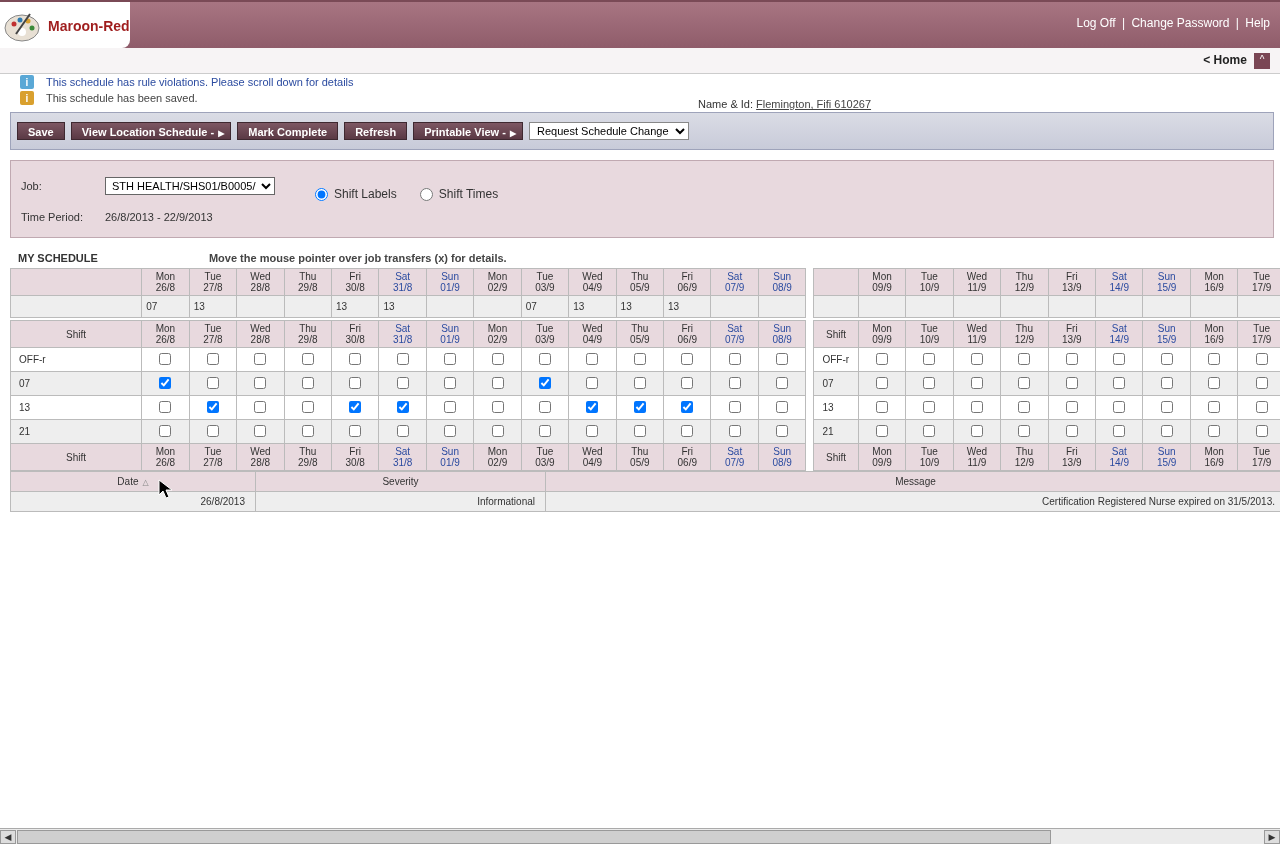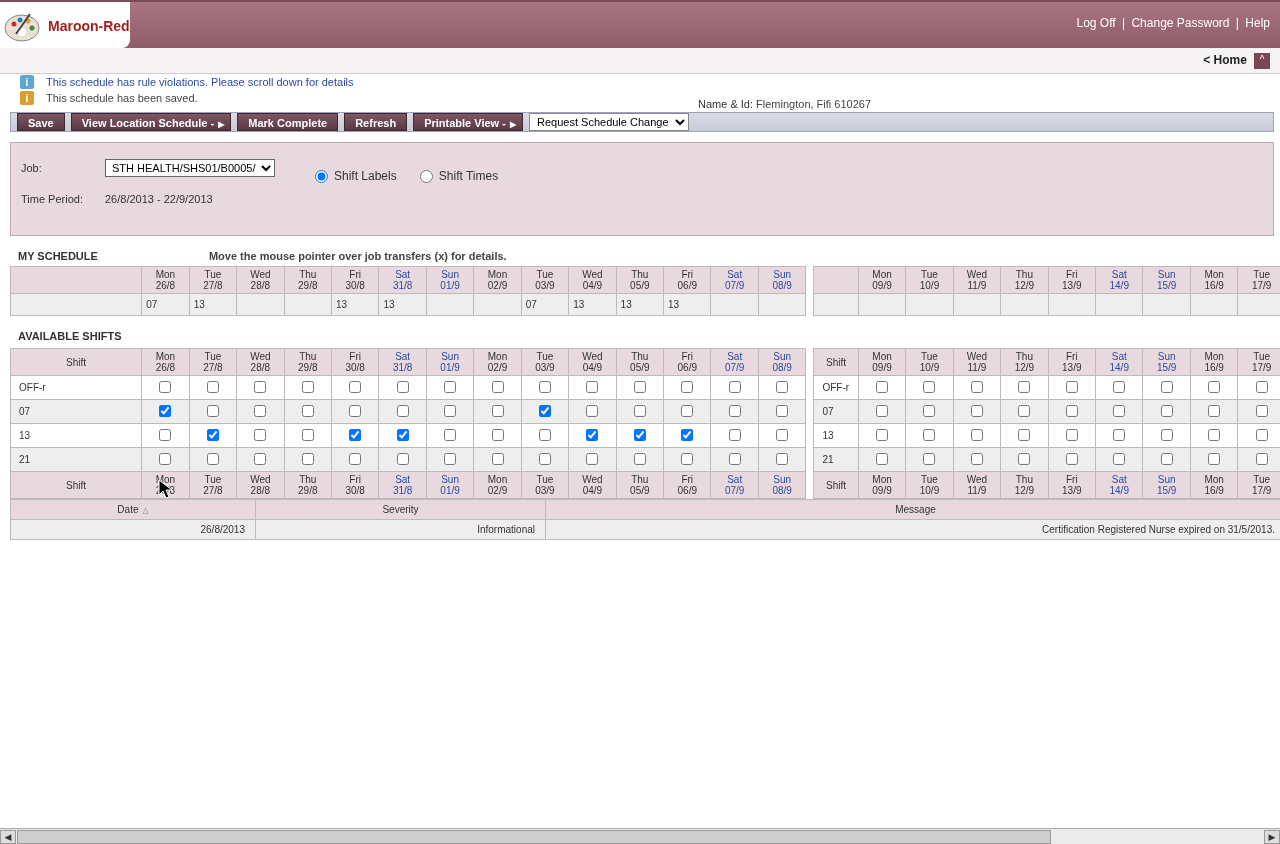--- a/index.html
+++ b/index.html
@@ -12,28 +12,28 @@
 .header-links { position: absolute; right: 10px; top: 14px; color: #fff; font-size: 12px; }
 .header-links a { color: #fff; text-decoration: none; cursor: pointer; }
 .header-sep { margin: 0 3px; }
 .subheader { background: #f7f4f5; height: 26px; border-bottom: 1px solid #ccc; padding: 5px 10px 0 0; text-align: right; position: relative; }
 .home-link { color: #222; font-size: 12px; font-weight: bold; text-decoration: none; }
 .home-btn { display: inline-block; width: 16px; height: 16px; background: #7a4654; color: #fff; text-align: center; line-height: 14px; font-size: 10px; vertical-align: middle; margin-left: 4px; }
 .content { padding: 0 0 0 10px; width: 1280px; }
 .page-title { font-size: 17px; color: #555; padding: 12px 0 8px 2px; }
 .name-id { position: absolute; left: 698px; top: 98px; font-size: 11px; color: #444; }
 .name-id .lbl { color: #333; font-weight: normal; }
-.name-id .val { color: #444; }
+.name-id .val { color: #444; text-decoration: underline; }
 .msg-row { display: flex; align-items: center; padding: 1px 0 1px 10px; }
 .msg-icon { width: 14px; height: 14px; border-radius: 2px; margin-right: 12px; display: inline-flex; align-items: center; justify-content: center; color: #fff; font-weight: bold; font-size: 10px; }
 .msg-icon.info { background: #5aa8d6; }
 .msg-icon.warn { background: #d9a02e; }
 .msg-row a { color: #2b4ba0; font-size: 11px; cursor: pointer; }
 .msg-row span.saved { color: #444; font-size: 11px; }
-.toolbar { background: linear-gradient(to bottom, #dadce5, #c8cbd9); border: 1px solid #9ea3ba; height: 20px; padding: 3px 6px; margin-top: 6px; width: 1264px; display: flex; align-items: center; gap: 6px; }
+.toolbar { background: linear-gradient(to bottom, #dadce5, #c8cbd9); border: 1px solid #9ea3ba; height: 38px; padding: 3px 6px; margin-top: 6px; width: 1264px; display: flex; align-items: center; gap: 6px; }
 .btn { background: linear-gradient(to bottom, #7d5763, #5a3944); color: #fff; border: 1px solid #3e2830; padding: 2px 10px; font-size: 11px; font-weight: bold; cursor: pointer; height: 18px; line-height: 14px; }
 .btn.dd { padding-right: 6px; }
 .btn .tri { margin-left: 4px; font-size: 8px; }
 .select-box { border: 1px solid #888; background: #fff; font-size: 11px; height: 18px; padding: 0 3px; }
 .filter-panel { background: #e8d9de; border: 1px solid #c0a9b1; padding: 10px 10px 14px 10px; margin-top: 10px; width: 1264px; }
 .filter-row { display: flex; align-items: center; margin-bottom: 10px; }
 .filter-label { width: 84px; font-weight: normal; color: #333; font-size: 11px; }
 .job-select { border: 1px solid #666; background: #fff; font-size: 11px; padding: 1px 2px; width: 170px; }
 .radio-grp { margin-left: 40px; margin-top: 16px; }
 .radio-grp label { margin-right: 20px; font-size: 12px; }
@@ -134,21 +134,21 @@
     <div class="filter-row">
       <span class="filter-label">Job:</span>
       <select class="job-select">
         <option>STH HEALTH/SHS01/B0005/RN</option>
       </select>
       <span class="radio-grp">
         <label><input type="radio" name="sl" checked="" style=""><span>Shift Labels</span></label>
         <label><input type="radio" name="sl" style=""><span>Shift Times</span></label>
       </span>
     </div>
-    <div class="filter-row" style="margin-bottom:16px">
+    <div class="filter-row" style="margin-bottom:0">
       <span class="filter-label">Time Period:</span>
       <span>26/8/2013 - 22/9/2013</span>
     </div>
   </div>
 
   <div class="section-title">
     <span>MY SCHEDULE</span>
     <span class="hint-text">Move the mouse pointer over job transfers (x) for details.</span>
   </div>
 
@@ -305,21 +305,20 @@
             <td></td>
             <td></td>
             <td></td>
             <td></td>
             <td></td>
           </tr>
         </tbody>
       </table>
   </div>
 
-  <div class="section-title">AVAILABLE SHIFTS</div>
   <table class="avail-table" id="avail-table">
       <colgroup>
         <col style="width:130px">
         <col style="width:47px">
         <col style="width:47px">
         <col style="width:47px">
         <col style="width:47px">
         <col style="width:47px">
         <col style="width:47px">
         <col style="width:47px">

